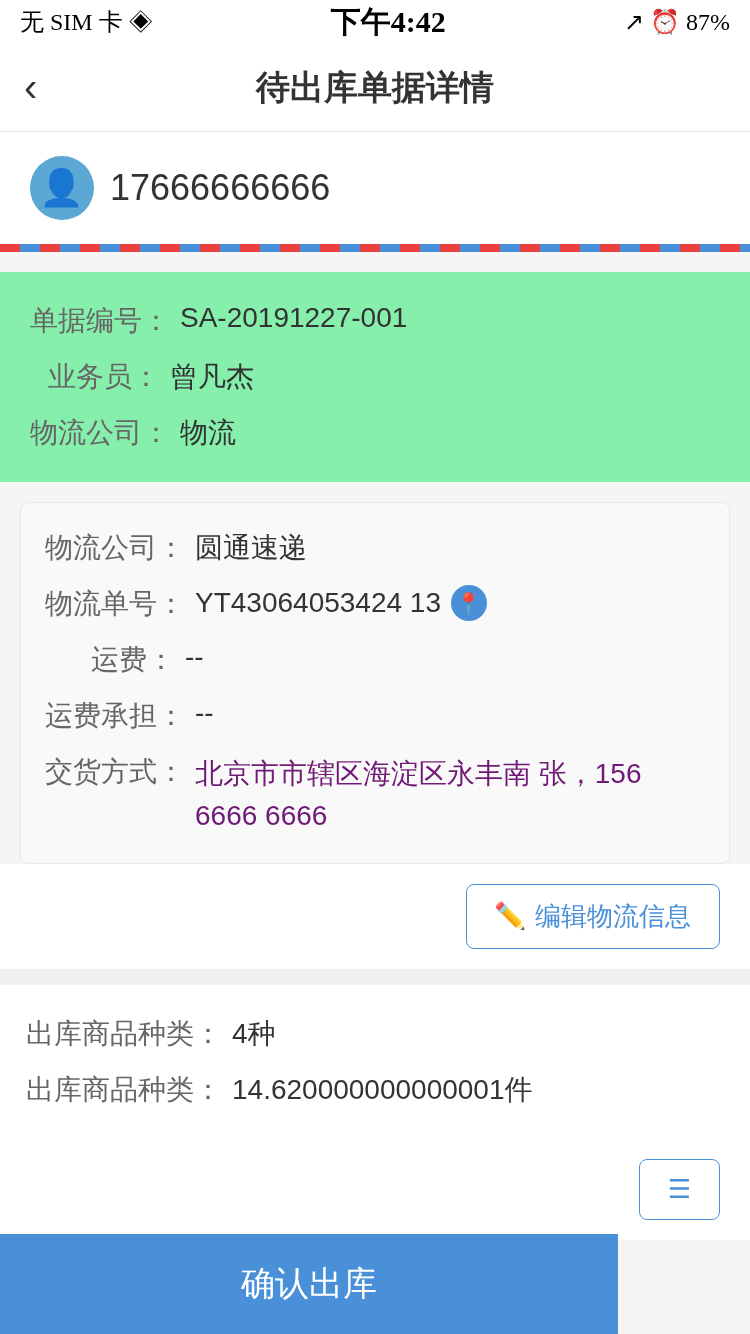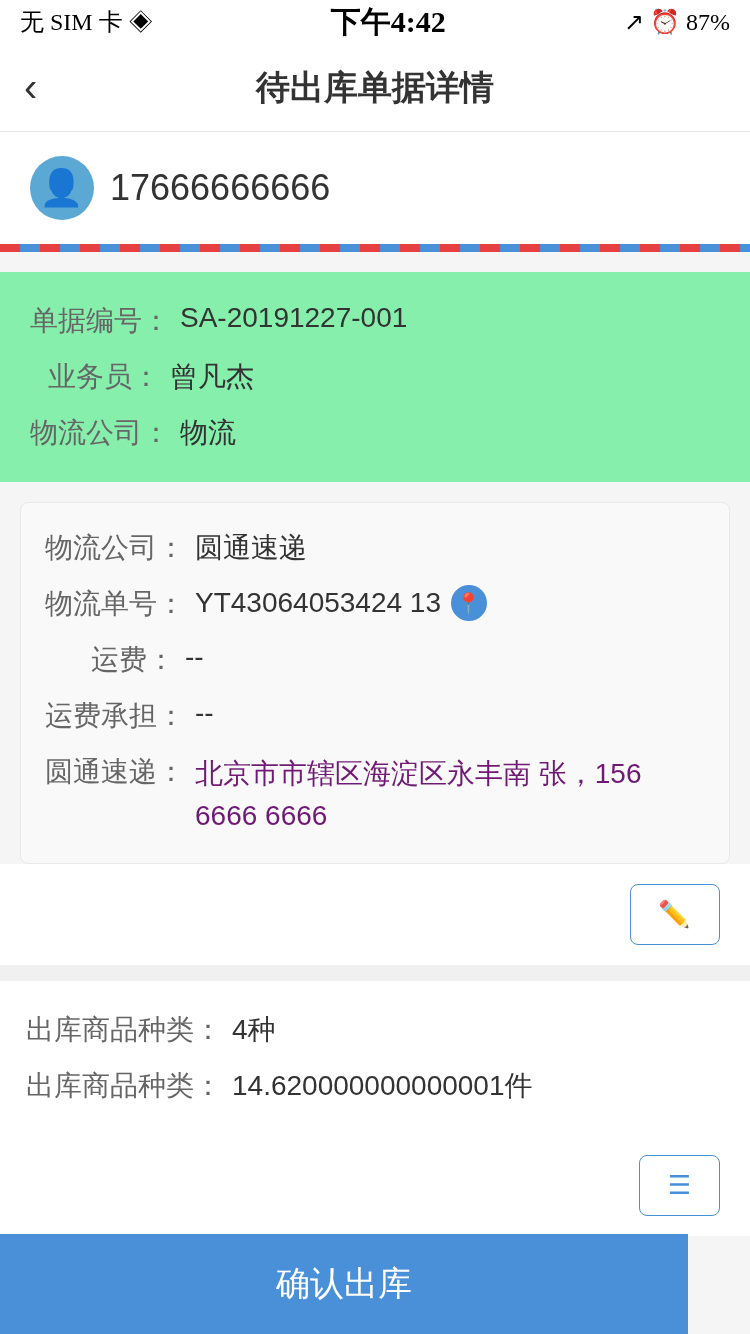--- a/index.html
+++ b/index.html
@@ -231,21 +231,21 @@
       align-items: center;
       gap: 8px;
       cursor: pointer;
     }
 
     
     .bottom-bar {
       position: fixed;
       bottom: 0;
       left: 0;
-      width: 688px;
+      width: 618px;
       height: 100px;
       background: #4a90d9;
       display: flex;
       align-items: center;
       justify-content: center;
       cursor: pointer;
     }
     .bottom-btn-text {
       color: #fff;
       font-size: 34px;
@@ -315,28 +315,29 @@
     </div>
     <div class="logistics-row">
       <span class="logistics-label">运费：</span>
       <span class="logistics-value">--</span>
     </div>
     <div class="logistics-row">
       <span class="logistics-label">运费承担：</span>
       <span class="logistics-value">--</span>
     </div>
     <div class="logistics-row">
-      <span class="logistics-label">圆通速递：</span>
+      <span class="logistics-label">交货方式：</span>
       <span class="logistics-value address-value">北京市市辖区海淀区永丰南  张，156 6666 6666</span>
     </div>
   </div>
 
   <div class="edit-btn-row">
     <button class="edit-btn">
       <span style="font-size:26px;">✏️</span>
+      <span>编辑物流信息</span>
     </button>
   </div>
 
   <div class="section-divider"></div>
 
   <div class="product-section">
     <div class="product-row">
       <span class="product-label">出库商品种类：</span>
       <span class="product-value">4种</span>
     </div>

